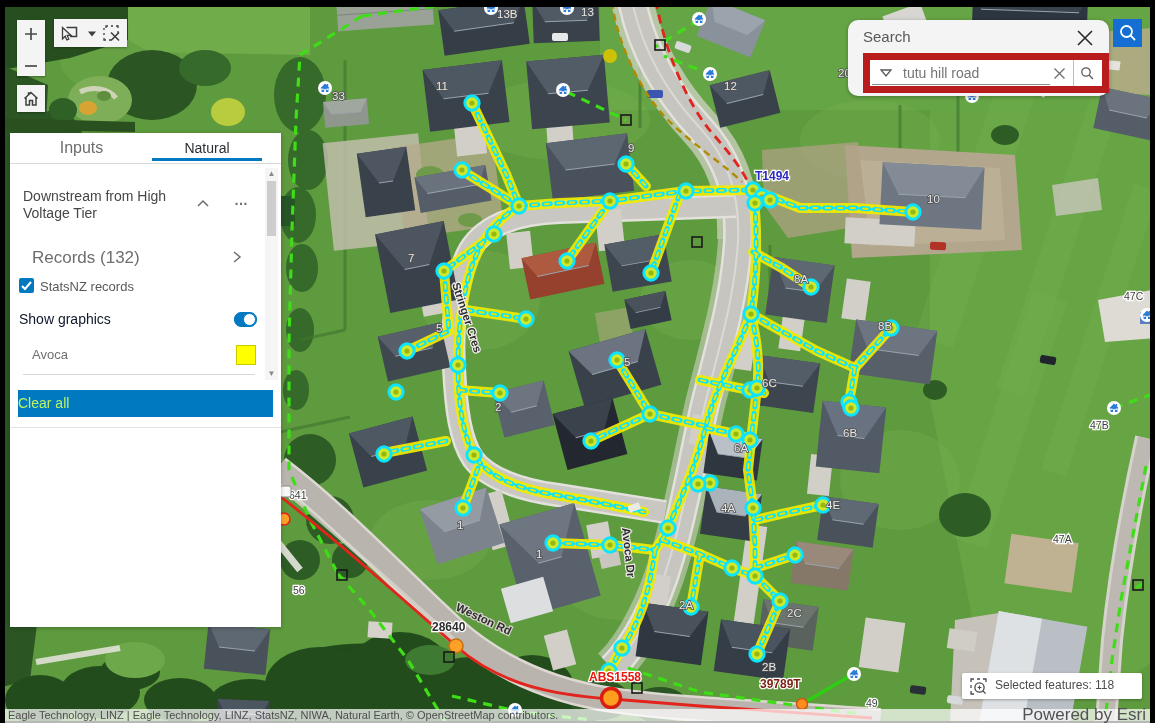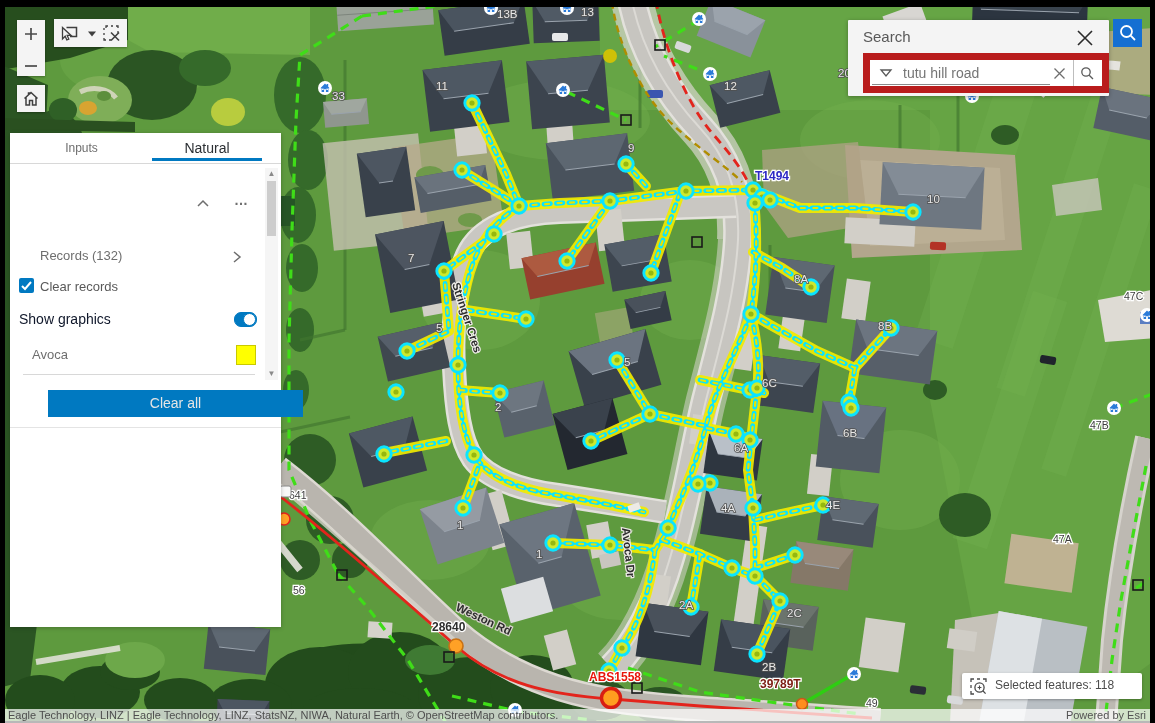--- a/index.html
+++ b/index.html
@@ -1069,73 +1069,74 @@
         <g fill="none" stroke="#3f3f3f" stroke-width="1.5">
           <path d="M7.5,13.5 L14,7.5 L20.5,13.5 M9,12.2 V20 H12.5 V15.5 H15.5 V20 H19 V12.2 M11.5,9.8 V8 H13 V9.3"></path>
         </g>
       </svg>
 </div>
 
 <div class="abs" style="left:10px;top:133px;width:271px;height:494px;background:#fff;box-shadow:0 1px 4px rgba(0,0,0,0.25);">
 
   <div style="height:30px;position:relative;border-bottom:1px solid #d8d8d8;">
 
-    <div class="abs" style="left:4px;top:0;width:135px;height:30px;line-height:30px;text-align:center;font-size:12px;color:#6e6e6e;">Inputs</div>
+    <div class="abs" style="left:4px;top:0;width:135px;height:30px;line-height:30px;text-align:center;font-size:16px;color:#6e6e6e;">Inputs</div>
 
     <div class="abs" style="left:129px;top:0;width:136px;height:30px;line-height:30px;text-align:center;font-size:14px;color:#2b2f33;">Natural</div>
 
     <div class="abs" style="left:142px;top:25px;width:110px;height:3px;background:#0079c1;"></div>
   </div>
 
   <div style="position:relative;height:263px;">
 
     <div class="abs" style="right:3px;top:4px;width:13px;height:212px;background:#f5f5f5;">
       <div style="height:12px;text-align:center;font-size:8px;color:#8a8a8a;line-height:12px;">▲</div>
       <div style="margin:1px 2px;width:9px;height:55px;background:#cdcdcd;"></div>
       <div style="position:absolute;bottom:0;width:13px;height:12px;text-align:center;font-size:8px;color:#8a8a8a;line-height:12px;">▼</div>
     </div>
 
+    <div class="abs" style="left:13px;top:24px;width:180px;font-size:14px;color:#464646;line-height:17px;">Downstream from High Voltage Tier</div>
 
     <svg class="abs" style="left:186px;top:34px;" width="14" height="10">
           <path d="M2,8 L7,3 L12,8" stroke="#6e6e6e" stroke-width="1.5" fill="none"></path>
         </svg>
 
     <div class="abs" style="left:224px;top:28px;font-size:14px;color:#6e6e6e;letter-spacing:1px;font-weight:bold;">…</div>
 
-    <div class="abs" style="left:30px;top:84px;font-size:13px;color:#6e6e6e;">Records (132)</div>
+    <div class="abs" style="left:22px;top:84px;font-size:17px;color:#6e6e6e;">Records (132)</div>
     <svg class="abs" style="left:222px;top:86px;" width="10" height="14">
           <path d="M2,2 L8,7 L2,12" stroke="#6e6e6e" stroke-width="1.5" fill="none"></path>
         </svg>
 
     <div class="abs" style="left:9px;top:114px;width:15px;height:15px;background:#0079c1;border-radius:2px;">
       <svg width="15" height="15">
             <path d="M3,8 L6,11 L12,4" stroke="#fff" stroke-width="2" fill="none"></path>
           </svg>
     </div>
-    <div class="abs" style="left:30px;top:115px;font-size:13px;color:#595959;">Clear records</div>
+    <div class="abs" style="left:30px;top:115px;font-size:13px;color:#595959;">StatsNZ records</div>
 
     <div class="abs" style="left:9px;top:147px;font-size:14px;color:#0f172a;">Show graphics</div>
 
     <div class="abs" style="left:224px;top:148px;width:21px;height:13px;background:#0079c1;border-radius:7px;border:1px solid #0079c1;">
       <div style="position:absolute;right:0px;top:0px;width:13px;height:13px;background:#fff;border-radius:50%;border:1px solid #0079c1;box-sizing:border-box;"></div>
     </div>
 
     <div class="abs" style="left:22px;top:183px;font-size:13px;color:#6e6e6e;">Avoca</div>
 
     <div class="abs" style="left:226px;top:181px;width:18px;height:18px;background:#ffff00;border:1px solid #c9c900;"></div>
 
     <div class="abs" style="left:13px;top:210px;width:232px;height:1px;background:#d8d8d8;"></div>
   </div>
 
-  <div class="abs" style="left:8px;top:257px;width:255px;height:27px;background:#0079c1;color:#e5e5e5;font-size:14px;text-align:center;line-height:27px;margin-left:30px;">Clear all</div>
+  <div class="abs" style="left:8px;top:257px;width:255px;height:27px;background:#0079c1;color:#bef264;font-size:14px;text-align:left;line-height:27px;">Clear all</div>
 
   <div class="abs" style="left:0;top:294px;width:271px;height:1px;background:#e4e4e4;"></div>
 </div>
 
-<div class="abs" style="left:848px;top:20px;width:261px;height:76px;background:#f4f4f4;box-shadow:0 1px 4px rgba(0,0,0,0.3);border-radius:1px;">
+<div class="abs" style="left:848px;top:20px;width:261px;height:76px;background:#f4f4f4;box-shadow:0 1px 4px rgba(0,0,0,0.3);border-radius:10px;">
 
   <div class="abs" style="left:15px;top:8px;font-size:15px;color:#585858;">Search</div>
 
   <svg class="abs" style="left:228px;top:9px;" width="18" height="18">
         <path d="M2,2 L16,16 M16,2 L2,16" stroke="#2b2b2b" stroke-width="1.6"></path>
       </svg>
 
   <div class="abs" style="left:15px;top:33px;width:232px;height:26px;background:#fff;border:7px solid #b91c1c;">
 
     <svg class="abs" style="left:9px;top:8px;" width="14" height="10">
@@ -1177,16 +1178,16 @@
         </g>
       </svg>
 
   <div class="abs" style="left:33px;top:5px;font-size:12px;color:#4c4c4c;">Selected features: 118</div>
 </div>
 
 <div class="abs" style="left:5px;top:709px;width:1145px;height:23px;background:rgba(255,255,255,0.72);">
 
   <div class="abs" style="left:3px;top:0px;font-size:11px;color:#4e4e4e;line-height:12px;">Eagle Technology, LINZ | Eagle Technology, LINZ, StatsNZ, NIWA, Natural Earth, © OpenStreetMap contributors.</div>
 
-  <div class="abs" style="right:4px;top:0px;font-size:11px;color:#525252;line-height:12px;margin-left:10px;">Powered by Esri</div>
+  <div class="abs" style="right:4px;top:0px;font-size:17px;color:#525252;line-height:12px;margin-left:10px;">Powered by Esri</div>
 </div>
 
 </div>
 
 </body></html>

